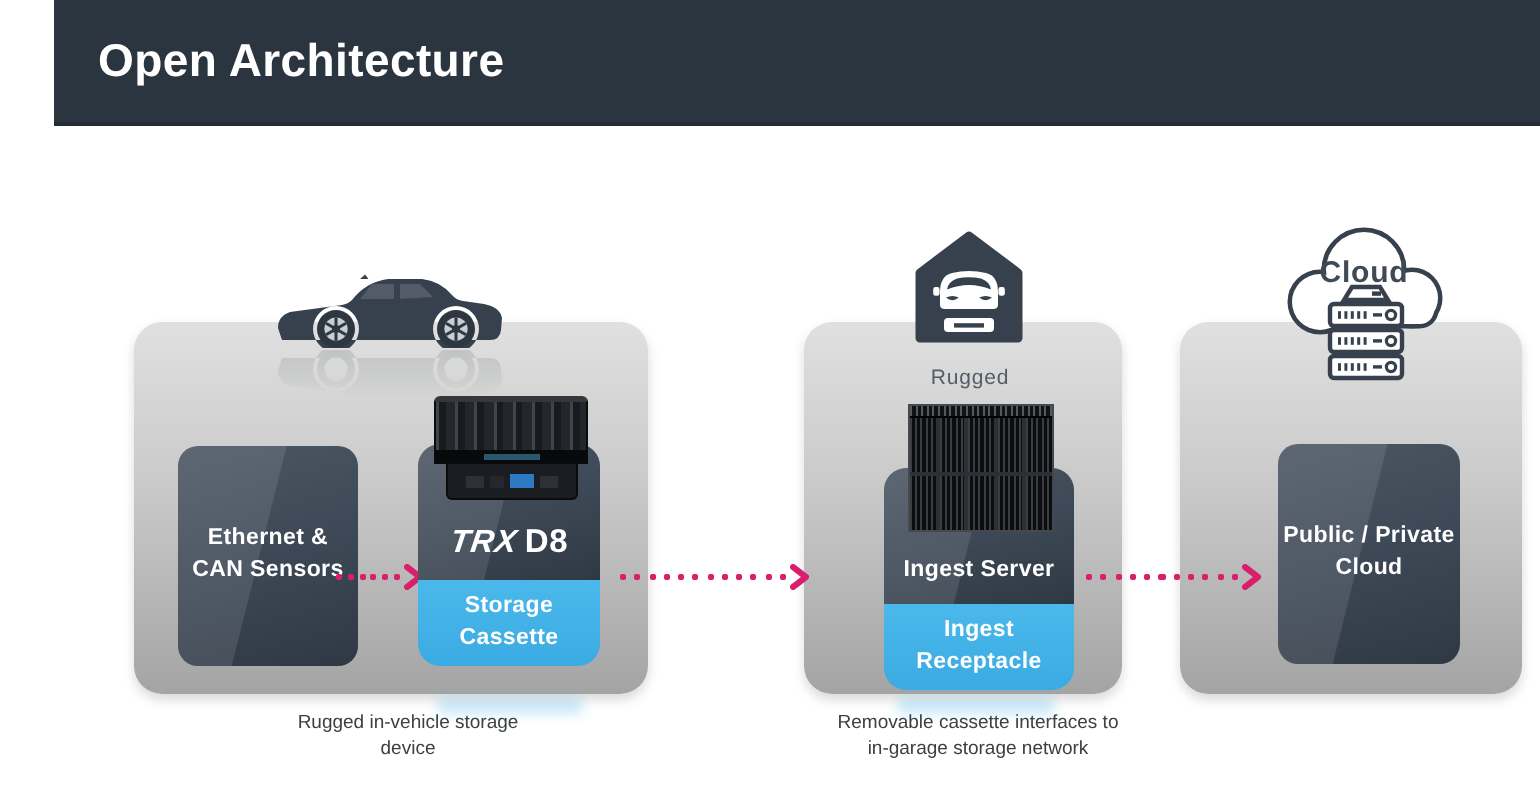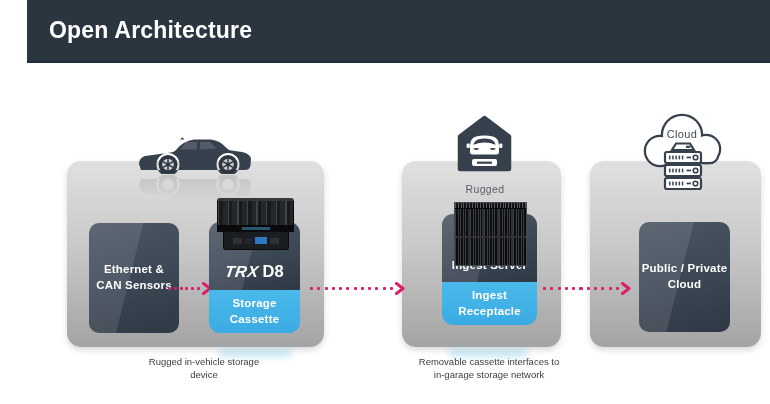--- a/index.html
+++ b/index.html
@@ -22,21 +22,21 @@
   .darkbg{background:linear-gradient(165deg,#4b5663 0%,#3d4856 50%,#2f3944 100%);position:relative;}
   .sheen::after{content:"";position:absolute;inset:0;border-radius:inherit;pointer-events:none;
     background:linear-gradient(104deg,rgba(255,255,255,.10) 0%,rgba(255,255,255,.10) 46%,rgba(255,255,255,0) 46.5%);}
   .box{position:absolute;border-radius:10px;display:flex;align-items:center;justify-content:center;text-align:center;}
   .boxlabel{color:#fff;font-weight:bold;font-size:11.5px;line-height:1.35;letter-spacing:.2px;}
   .pre{white-space:pre-line;}
   .ethernet{left:62px;top:223px;width:90px;height:110px;}
   .public{left:612px;top:222px;width:91px;height:110px;}
   .card{position:absolute;border-radius:11px;overflow:hidden;display:flex;flex-direction:column;}
   .card-trx{left:182px;top:222px;width:91px;height:111px;}
-  .card-ingest{left:415px;top:214px;width:95px;height:111px;}
+  .card-ingest{left:415px;top:234px;width:95px;height:111px;}
   .card-dark{flex:1;display:flex;align-items:flex-end;justify-content:center;text-align:center;position:relative;
     background:linear-gradient(165deg,#4b5663 0%,#3d4856 50%,#2f3944 100%);}
   .card-dark .boxlabel{padding-bottom:8px;}
   .card-blue{height:43px;background:linear-gradient(180deg,#4ab8ea 0%,#3aabe3 100%);
     display:flex;align-items:center;justify-content:center;text-align:center;}
   
   .logo{color:#fff;padding-bottom:9px;display:flex;align-items:baseline;gap:4px;}
   .logo-trx{display:inline-block;font-style:italic;font-weight:bold;font-size:16px;transform:skewX(-8deg);letter-spacing:.5px;}
   .logo-d8{font-weight:800;font-size:16.5px;letter-spacing:.3px;}
   
@@ -56,21 +56,21 @@
   .ingest-grid i{display:block;background:repeating-linear-gradient(90deg,#3a3e43 0 1px,#0b0d0f 1px 2.6px);}
   
   .car{position:absolute;left:108px;top:131px;width:120px;height:43px;}
   .car-refl{position:absolute;left:108px;top:175px;width:120px;height:43px;transform:scaleY(-1);opacity:.17;
     -webkit-mask-image:linear-gradient(to bottom,transparent 42%,rgba(0,0,0,.9) 100%);
     mask-image:linear-gradient(to bottom,transparent 42%,rgba(0,0,0,.9) 100%);}
   .garage-icon{position:absolute;left:430px;top:115px;width:55px;height:57px;}
   .cloud-icon{position:absolute;left:611px;top:108px;width:90px;height:85px;}
   .minilabel{position:absolute;text-align:center;color:#555d66;font-size:10.5px;letter-spacing:.4px;}
   .garage-label{left:418px;top:183px;width:80px;}
-  .cloud-label{left:619px;top:128px;width:72px;color:#3f4a54;font-weight:normal;font-size:11px;}
+  .cloud-label{left:619px;top:128px;width:72px;color:#3f4a54;font-weight:bold;font-size:15px;}
   
   .arrow{position:absolute;top:282px;height:13px;display:flex;align-items:center;}
   .a1{left:141px;width:44px;} .a2{left:283px;width:95px;} .a3{left:516px;width:88px;}
   .dots{flex:1;display:flex;justify-content:space-between;align-items:center;height:100%;}
   .dot{width:3.2px;height:3.2px;border-radius:1px;background:#db1e6c;}
   .head{flex:0 0 auto;margin-left:2px;}
   
   .caption{position:absolute;top:356px;width:240px;text-align:center;color:#3c4043;font-size:9.5px;line-height:1.32;}
   .cap1{left:57px;} .cap2{left:342px;}
   

